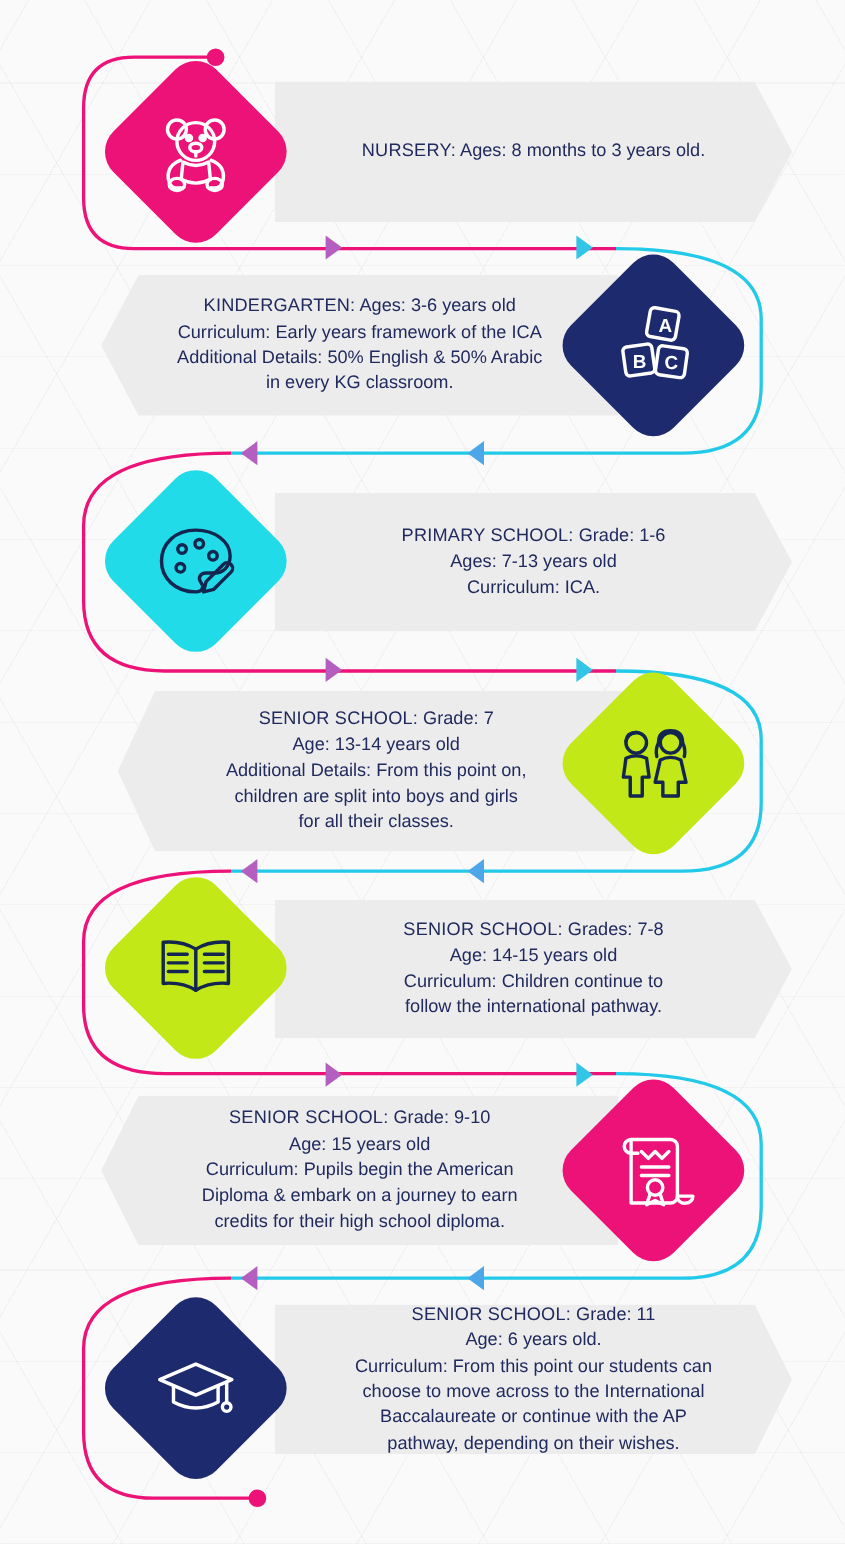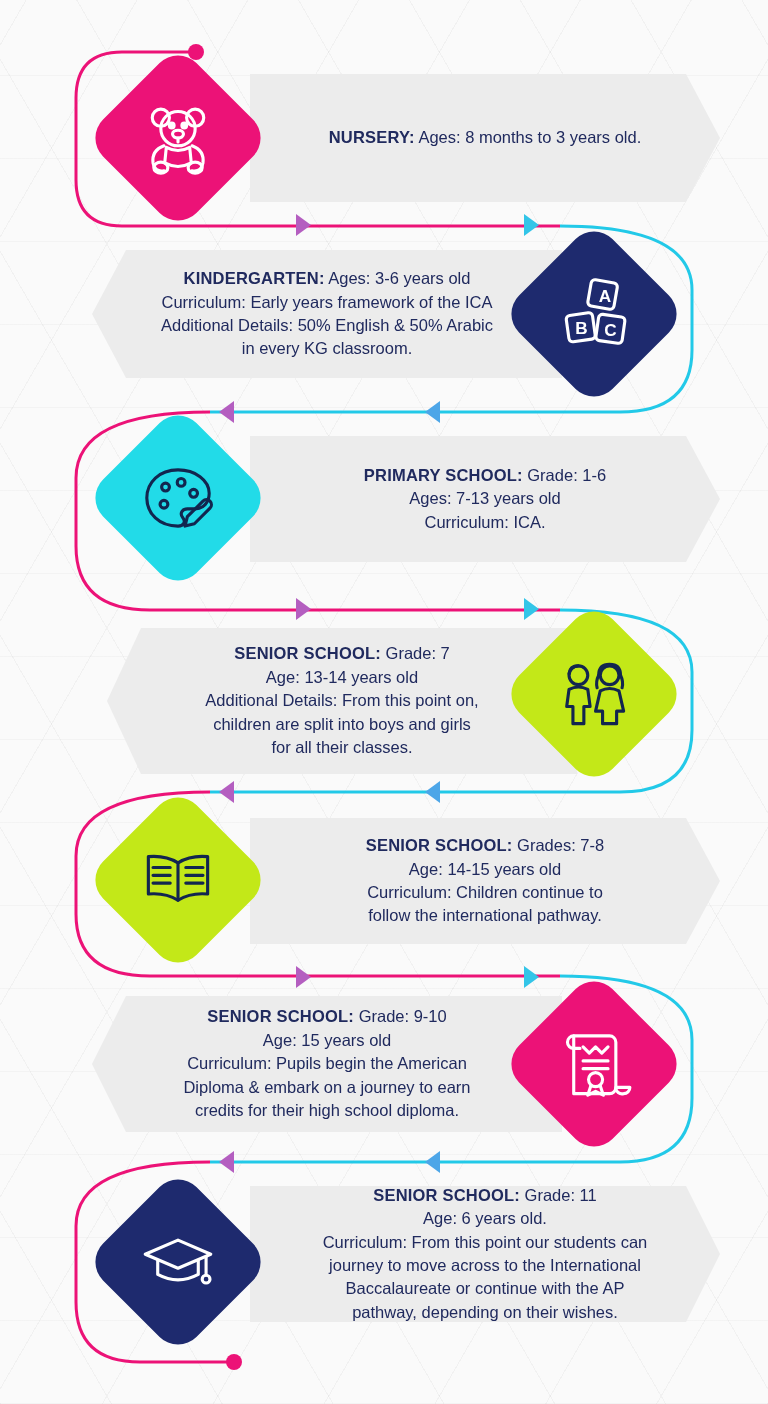--- a/index.html
+++ b/index.html
@@ -41,21 +41,21 @@
     clip-path:polygon(34px 0, 100% 0, 100% 100%, 34px 100%, 0 50%);
     justify-content:center;
   }
   .banner .txt{
     text-align:center;
     color:#202a5e;
     font-size:16.5px;
     line-height:1.42;
     padding:0 18px;
   }
-  .banner .txt b{font-weight:bold;letter-spacing:.2px;}
+  .banner .txt b{font-weight:normal;letter-spacing:.2px;}
 
   
   .diamond{
     position:absolute;
     width:132px;height:132px;
     border-radius:26px;
     transform:rotate(45deg);
     display:flex;align-items:center;justify-content:center;
   }
   .diamond .ico{
@@ -148,21 +148,21 @@
           <rect x="54" y="52" width="34" height="34" rx="5" transform="rotate(8 71 69)"></rect>
           <text x="63" y="78" fill="#fff" stroke="none" font-size="22" font-family="Liberation Sans, sans-serif" font-weight="bold">C</text>
         </svg>
       </div>
     </div>
   </div>
 
   <div class="chev lp" style="left:219px;top:401px;"></div>
   <div class="chev l" style="left:425px;top:401px;"></div>
 
-  <div class="row" style="top:436px;height:128px">
+  <div class="row" style="top:448px;height:128px">
     <div class="banner right-point" style="left:250px;top:0;width:470px;height:126px;">
       <div class="txt">
         <b>PRIMARY SCHOOL:</b>
         <span>Grade: 1-6</span><br>
         <span>Ages: 7-13 years old</span><br>
         <span>Curriculum: ICA.</span>
       </div>
     </div>
     <div class="diamond" style="left:112px;top:-4px;background:#22dbe8;">
       <div class="ico">
@@ -265,21 +265,21 @@
   <div class="chev lp" style="left:219px;top:1151px;"></div>
   <div class="chev l" style="left:425px;top:1151px;"></div>
 
   <div class="row" style="top:1186px;height:154px">
     <div class="banner right-point" style="left:250px;top:0;width:470px;height:136px;">
       <div class="txt">
         <b>SENIOR SCHOOL:</b>
         <span>Grade: 11</span><br>
         <span>Age: 6 years old.</span><br>
         <span>Curriculum: From this point our students can</span><br>
-        <span>journey to move across to the International</span><br>
+        <span>choose to move across to the International</span><br>
         <span>Baccalaureate or continue with the AP</span><br>
         <span>pathway, depending on their wishes.</span>
       </div>
     </div>
     <div class="diamond" style="left:112px;top:10px;background:#1e2a6e;">
       <div class="ico">
         <svg viewBox="0 0 100 100" fill="none" stroke="#fff" stroke-width="4" stroke-linecap="round" stroke-linejoin="round">
           <path d="M50 22 L92 40 L50 58 L8 40 z"></path>
           <path d="M24 48 v18 q26 14 52 0 V48"></path>
           <path d="M86 44 v22"></path>

